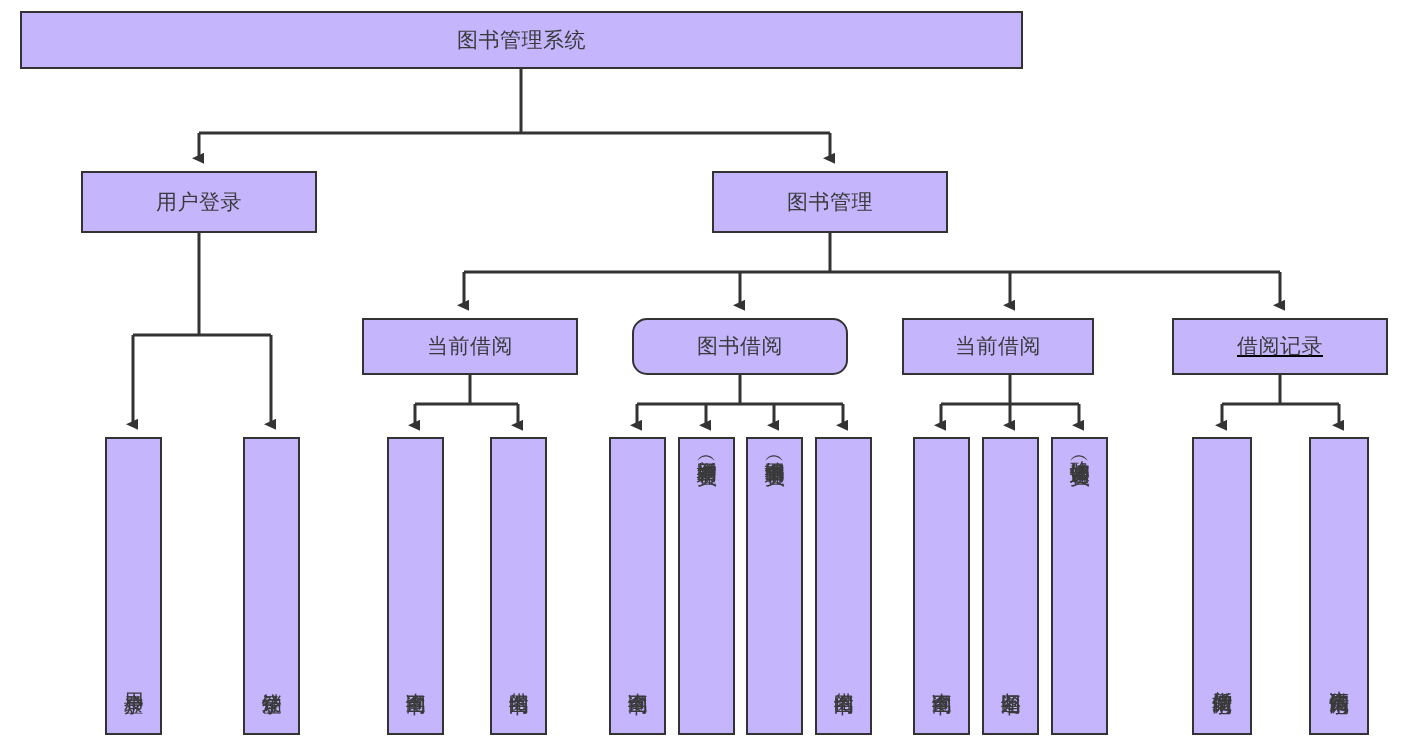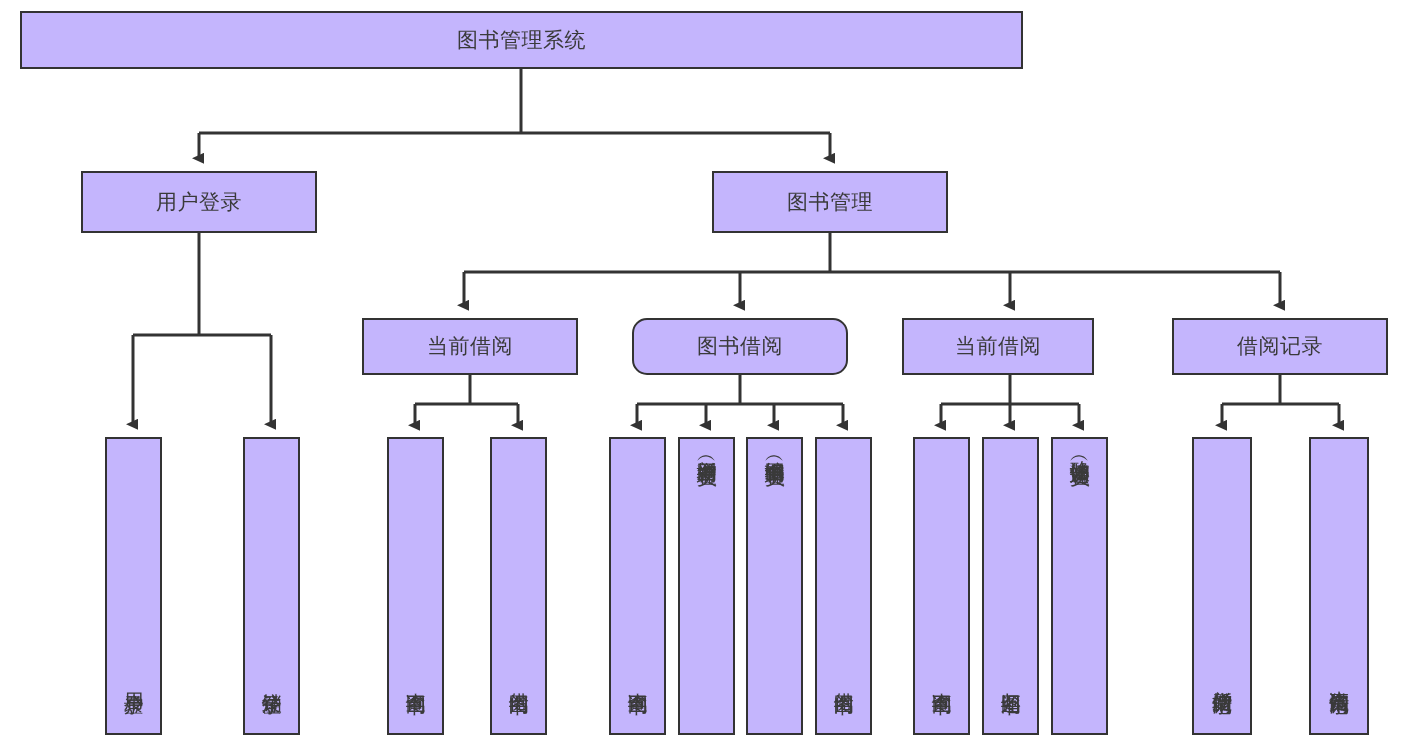--- a/index.html
+++ b/index.html
@@ -157,21 +157,21 @@
   </div>
 
   <div class="node" style="left:632px; top:318px; width:216px; height:57px;border-radius:15px;">
     <span class="node-label">图书借阅</span>
   </div>
 
   <div class="node" style="left:902px; top:318px; width:192px; height:57px;">
     <span class="node-label">当前借阅</span>
   </div>
 
-  <div class="node" style="left:1172px; top:318px; width:216px; height:57px;">
+  <div class="node" style="left:1172px; top:318px; width:216px; height:57px;text-decoration:underline;">
     <span class="node-label">借阅记录</span>
   </div>
 
   <div class="node leaf anchor-bottom" style="left:105px; top:437px; width:57px; height:298px;">
     <span class="node-label">用户登录</span>
   </div>
   <div class="node leaf anchor-bottom" style="left:243px; top:437px; width:57px; height:298px;">
     <span class="node-label">注销登录</span>
   </div>
 

